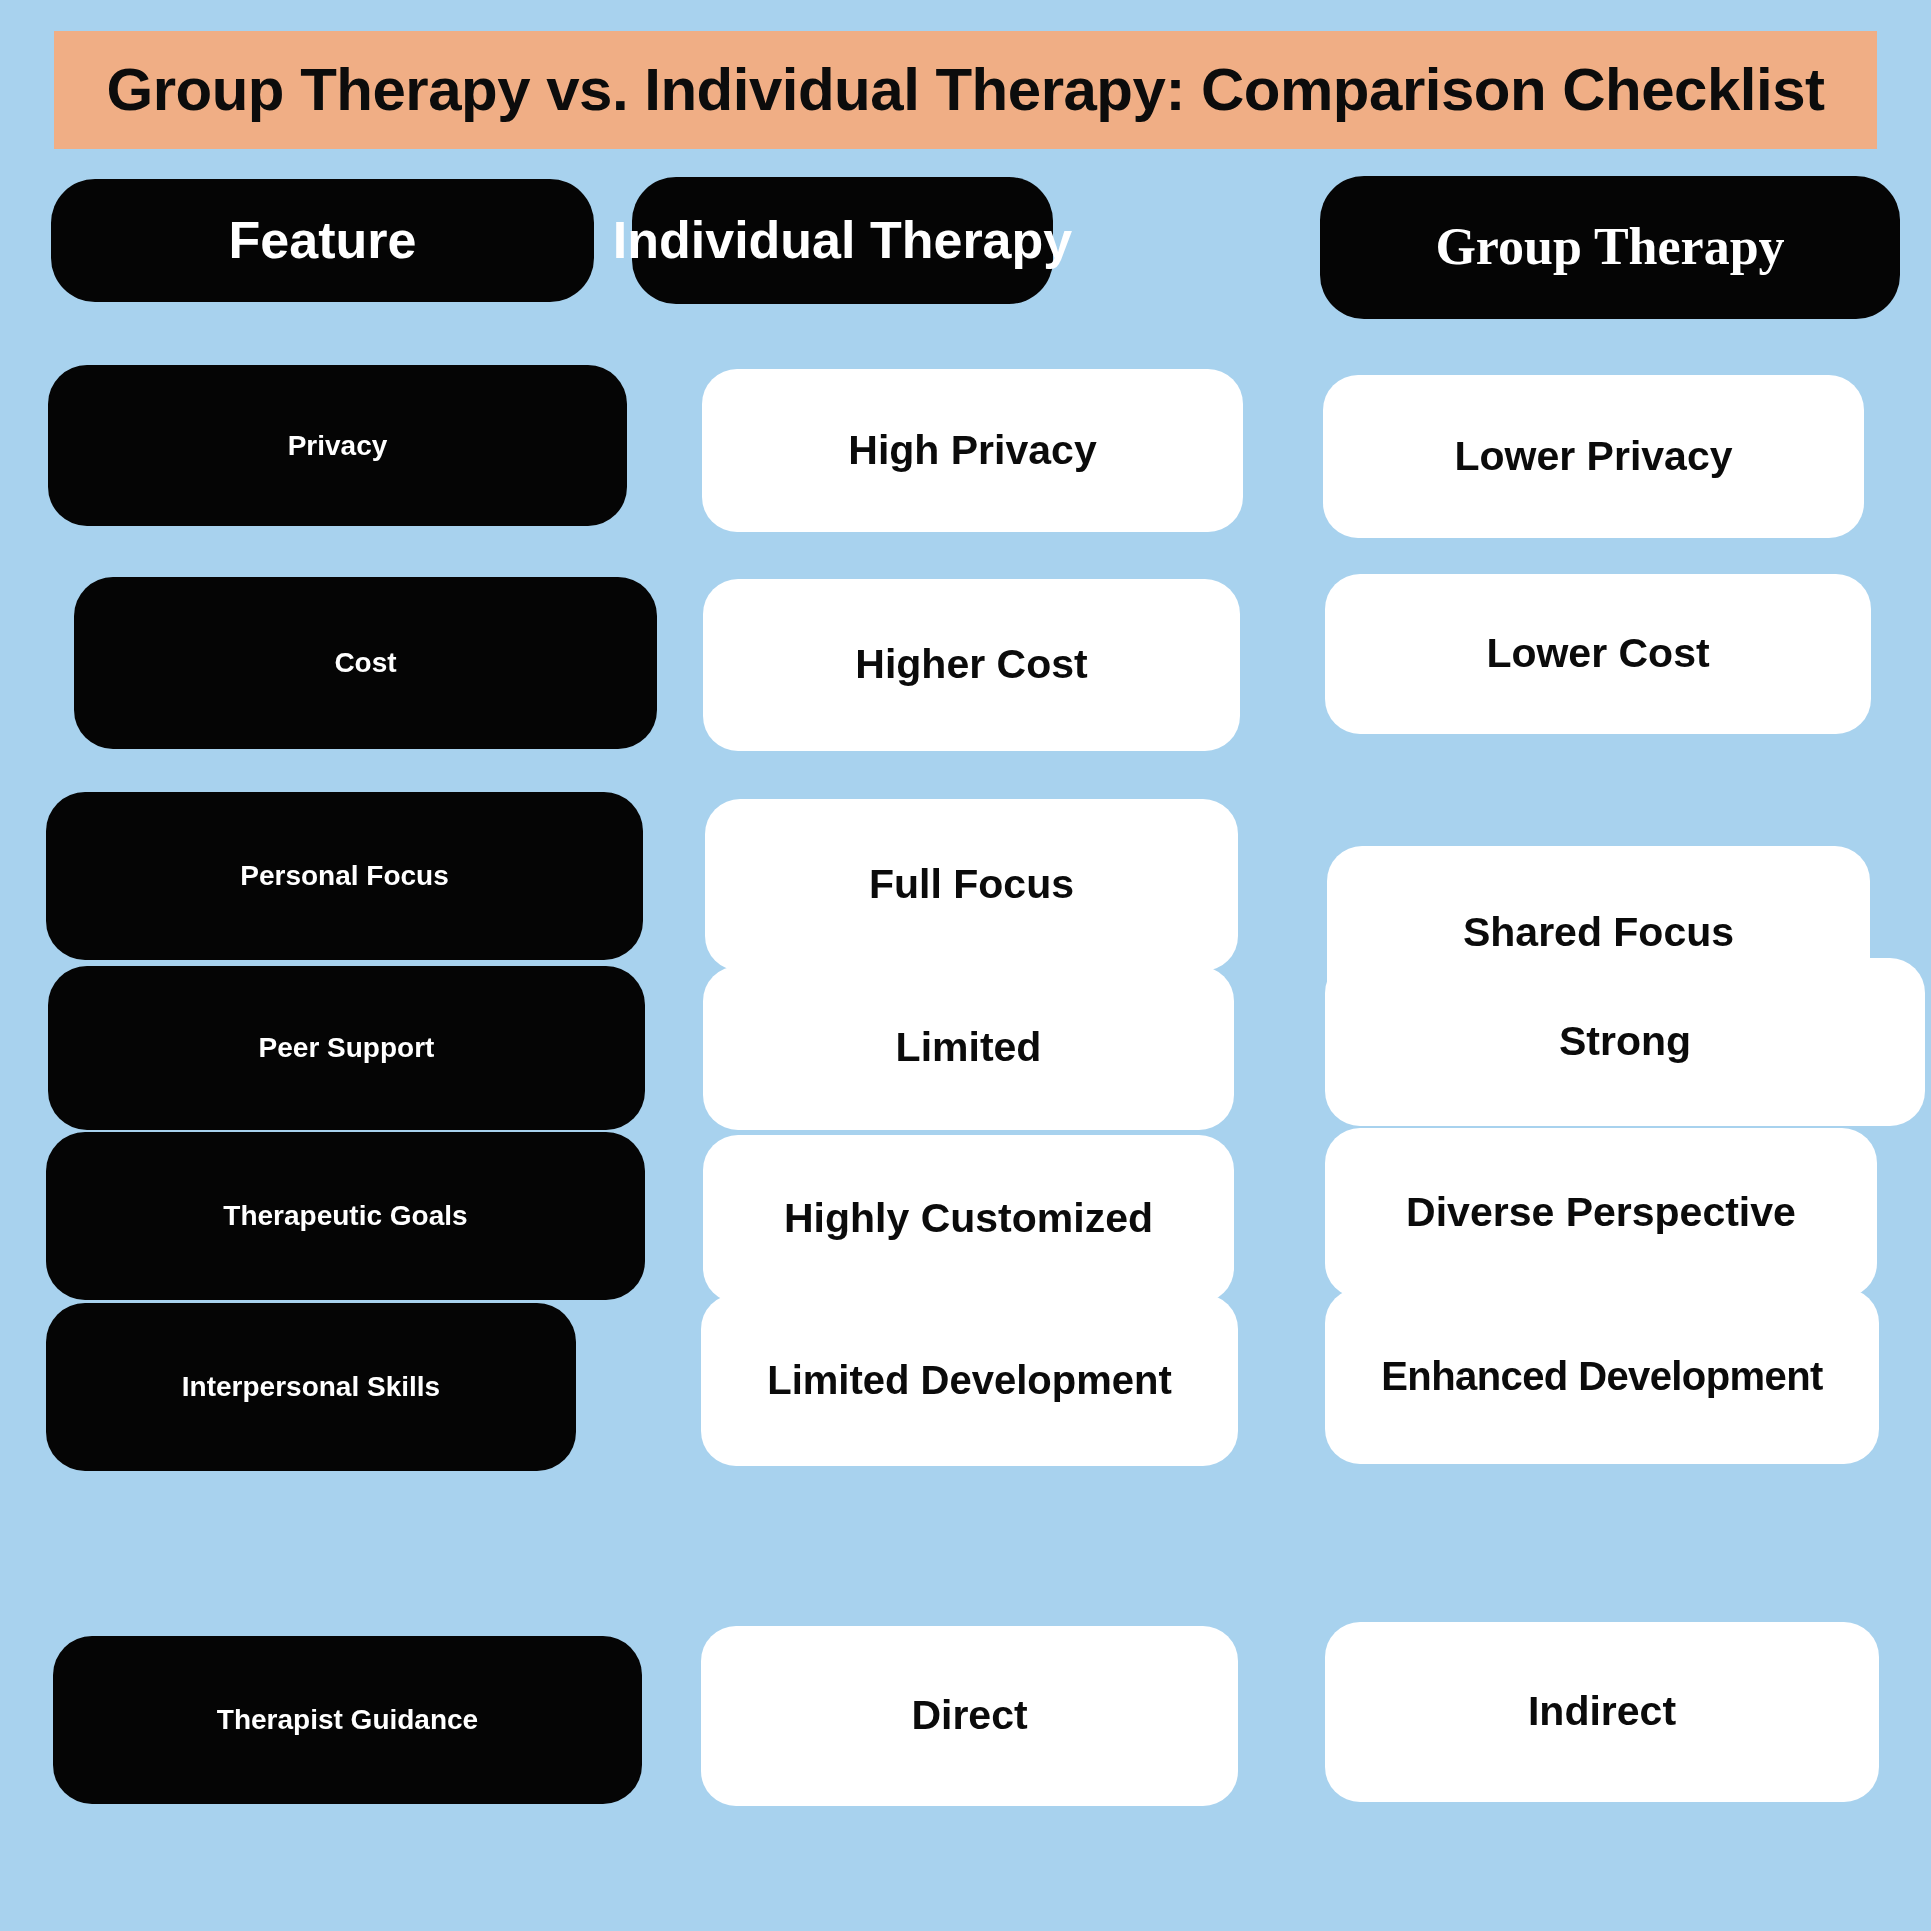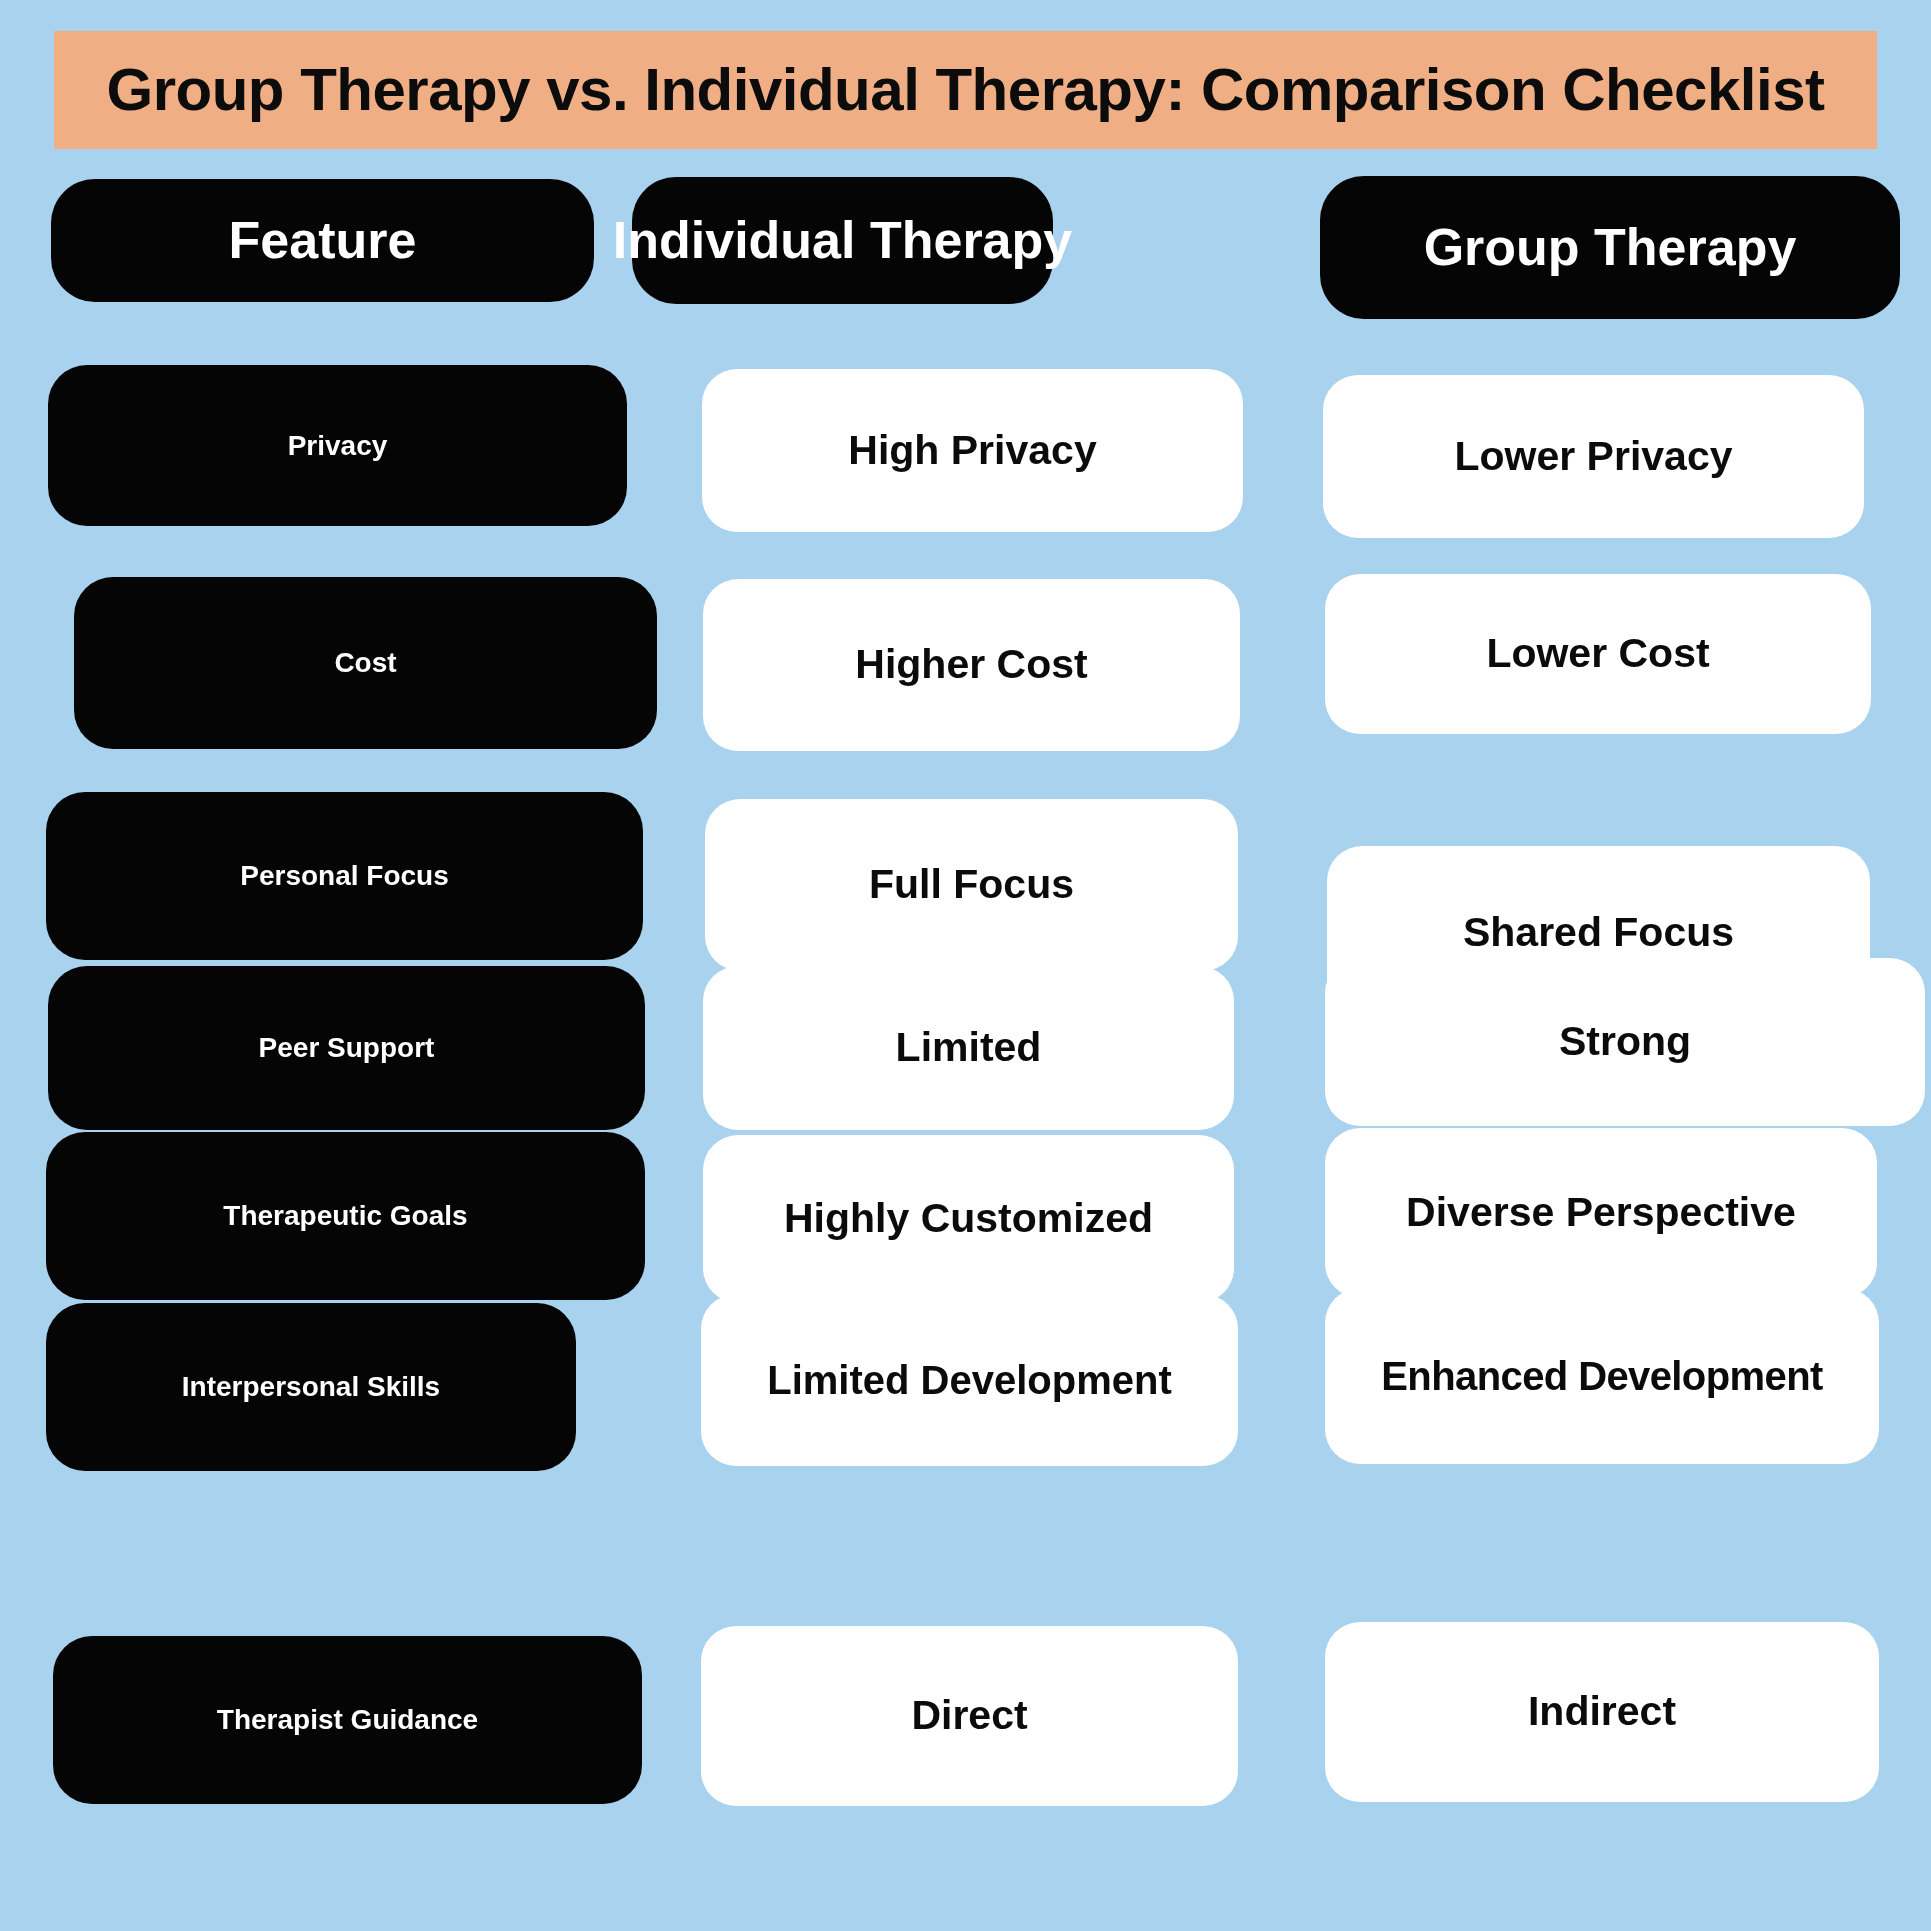--- a/index.html
+++ b/index.html
@@ -77,21 +77,21 @@
 
   
   .val { border-radius: 35px; }
   .val span { font-size: 41px; }
 
   
 
   
   #h0 { left: 51px;   top: 179px; width: 543px;  height: 123px; }
   #h1 { left: 632px;  top: 177px; width: 421px;  height: 127px; }
-  #h2 { left: 1320px; top: 176px; width: 580px;  height: 143px; }
+  #h2 { left: 1320px; top: 176px; width: 580px;  height: 143px; font-family: Liberation Serif, serif; }
 
   
   #f0 { left: 48px;   top: 365px;  width: 579px;  height: 161px; }
   #a0 { left: 702px;  top: 369px;  width: 541px;  height: 163px; }
   #b0 { left: 1323px; top: 375px;  width: 541px;  height: 163px; }
 
   
   #f1 { left: 46px;   top: 577px;  width: 583px;  height: 172px; margin-left: 28px; }
   #a1 { left: 703px;  top: 579px;  width: 537px;  height: 172px; }
   #b1 { left: 1325px; top: 574px;  width: 546px;  height: 160px; }

